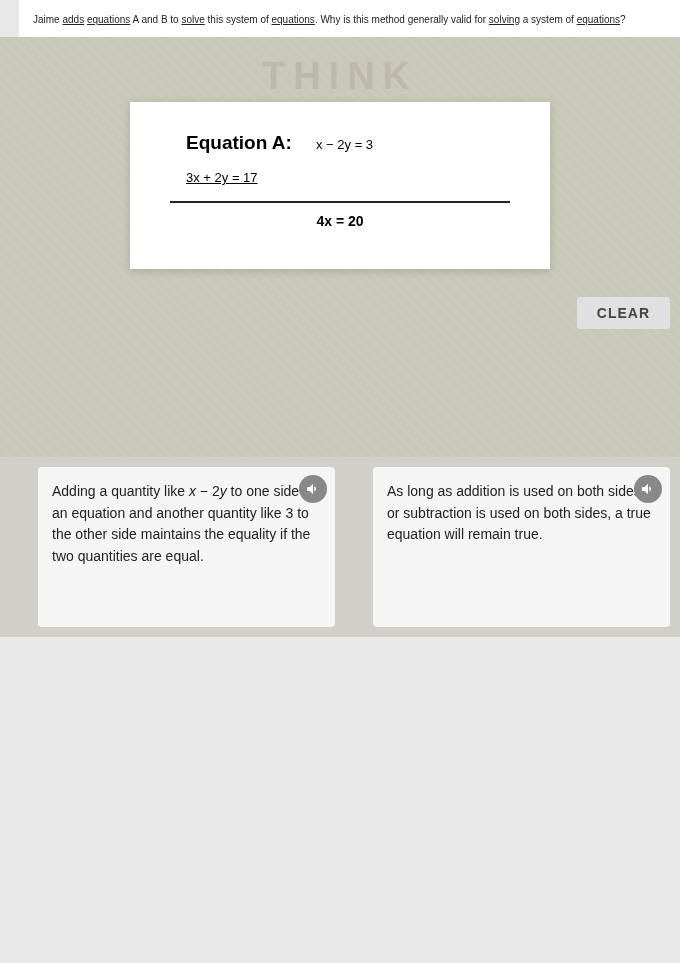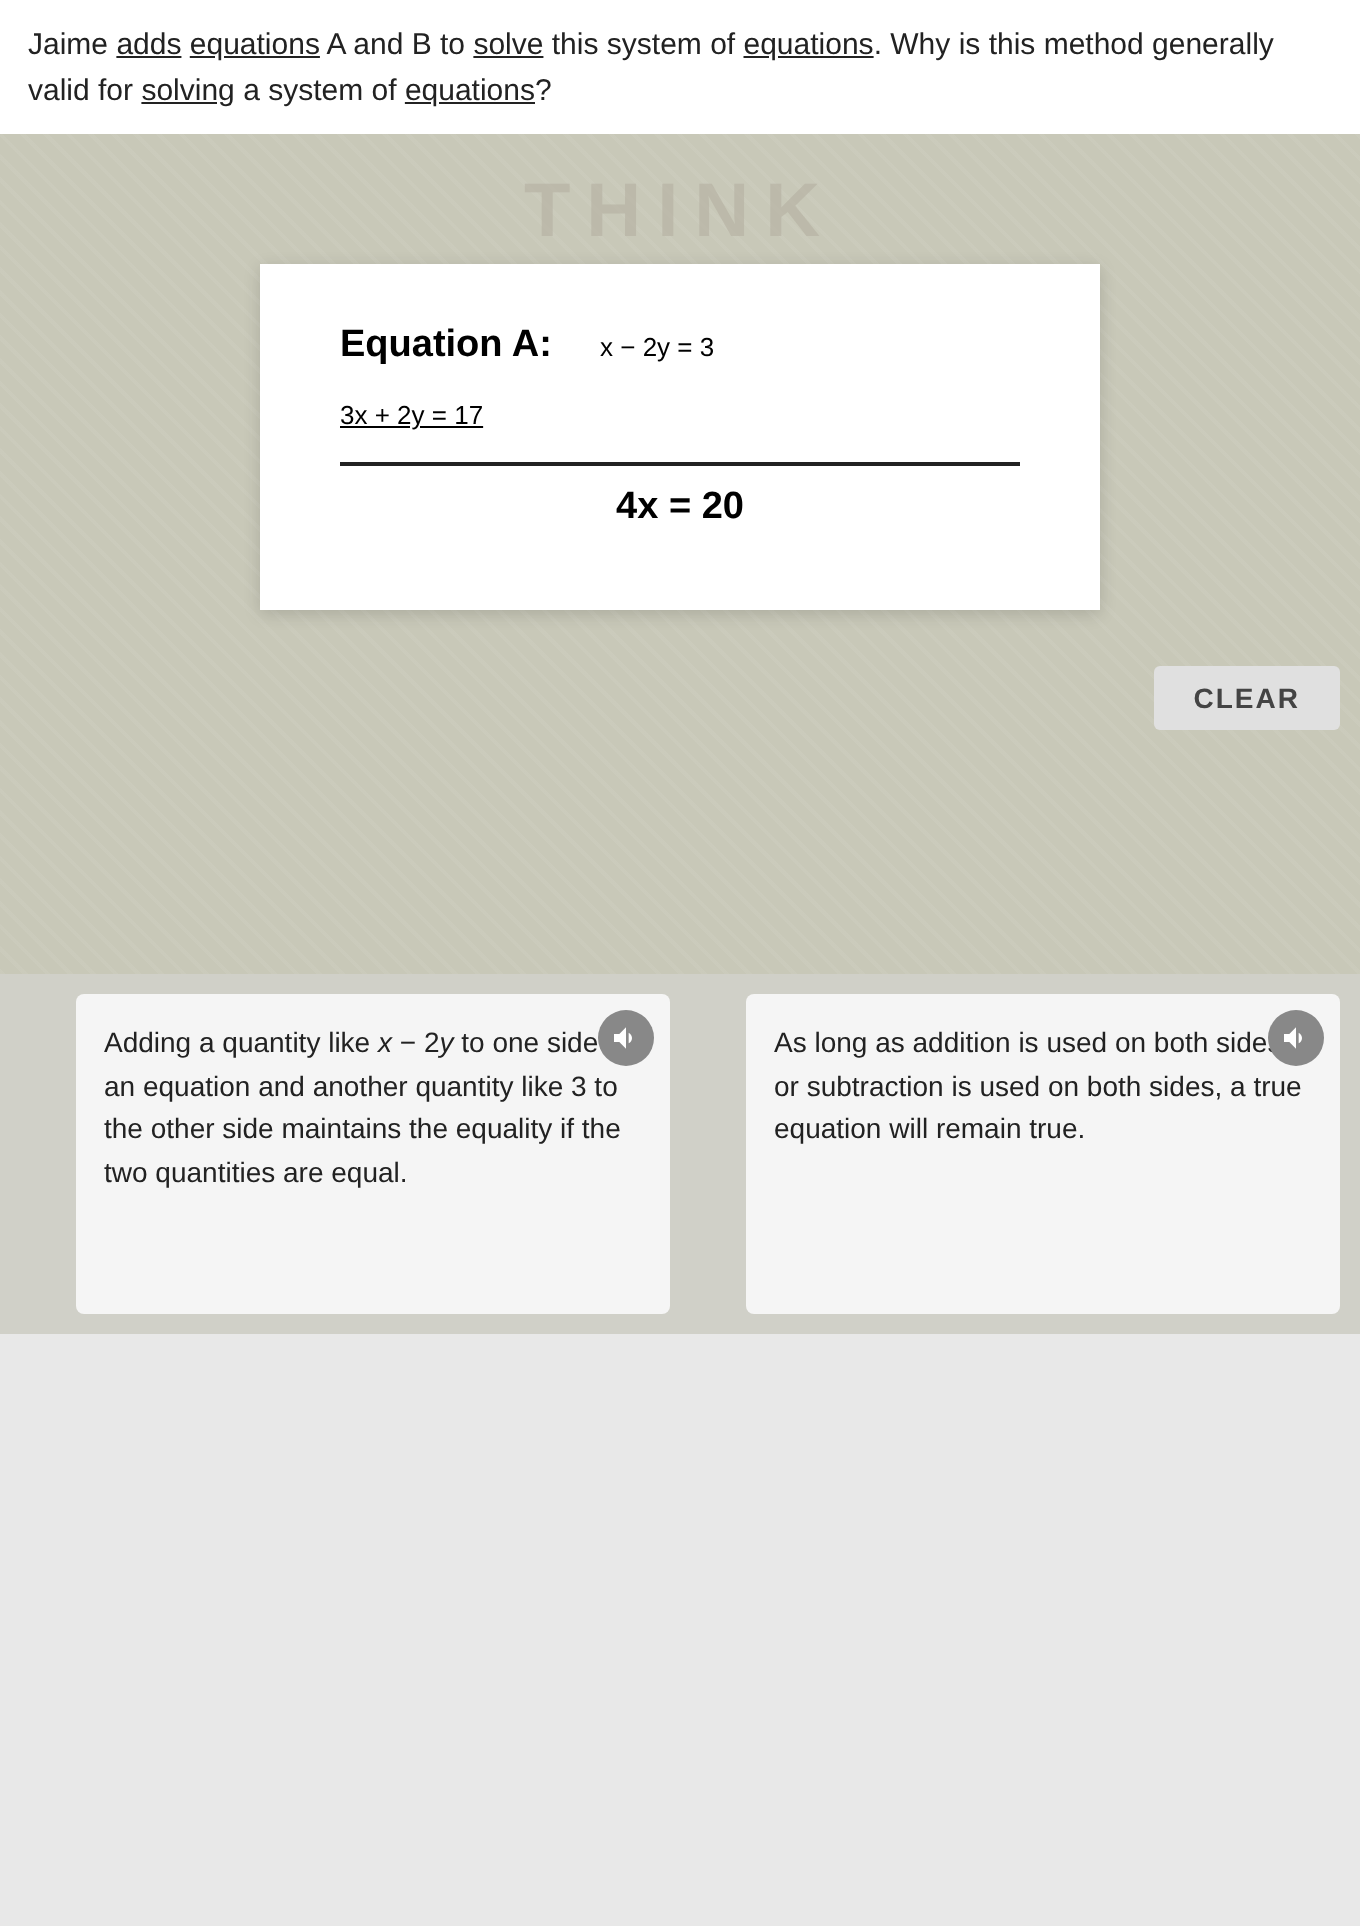--- a/index.html
+++ b/index.html
@@ -9,23 +9,24 @@
       font-size: 15px;
       background: #e8e8e8;
       width: 680px;
       min-height: 963px;
       overflow-x: hidden;
     }
 
     .question-text {
       padding: 12px 14px 10px 14px;
       background: #fff;
-      font-size: 15px;
+      font-size: 10px;
       line-height: 1.5;
       color: #222;
+      margin-left: 19px;
     }
 
     .question-text .underline-link {
       text-decoration: underline;
       color: #222;
     }
 
     
     .think-area {
       position: relative;
@@ -64,36 +65,37 @@
       width: 420px;
       padding: 30px 40px 40px 40px;
       box-shadow: 0 2px 8px rgba(0,0,0,0.15);
     }
 
     .eq-row {
       display: flex;
       align-items: baseline;
       margin-bottom: 16px;
       font-size: 19px;
+      margin-left: 16px;
     }
 
     .eq-label {
       font-weight: bold;
       min-width: 130px;
     }
 
     .eq-math {
       font-size: 13px;
     }
 
     .eq-row-result {
       display: flex;
       justify-content: center;
       margin-top: 8px;
-      font-size: 19px;
+      font-size: 14px;
       font-weight: bold;
       border-top: 2px solid #222;
       padding-top: 10px;
     }
 
     .underline-eq {
       text-decoration: underline;
     }
 
     .buttons-row {

